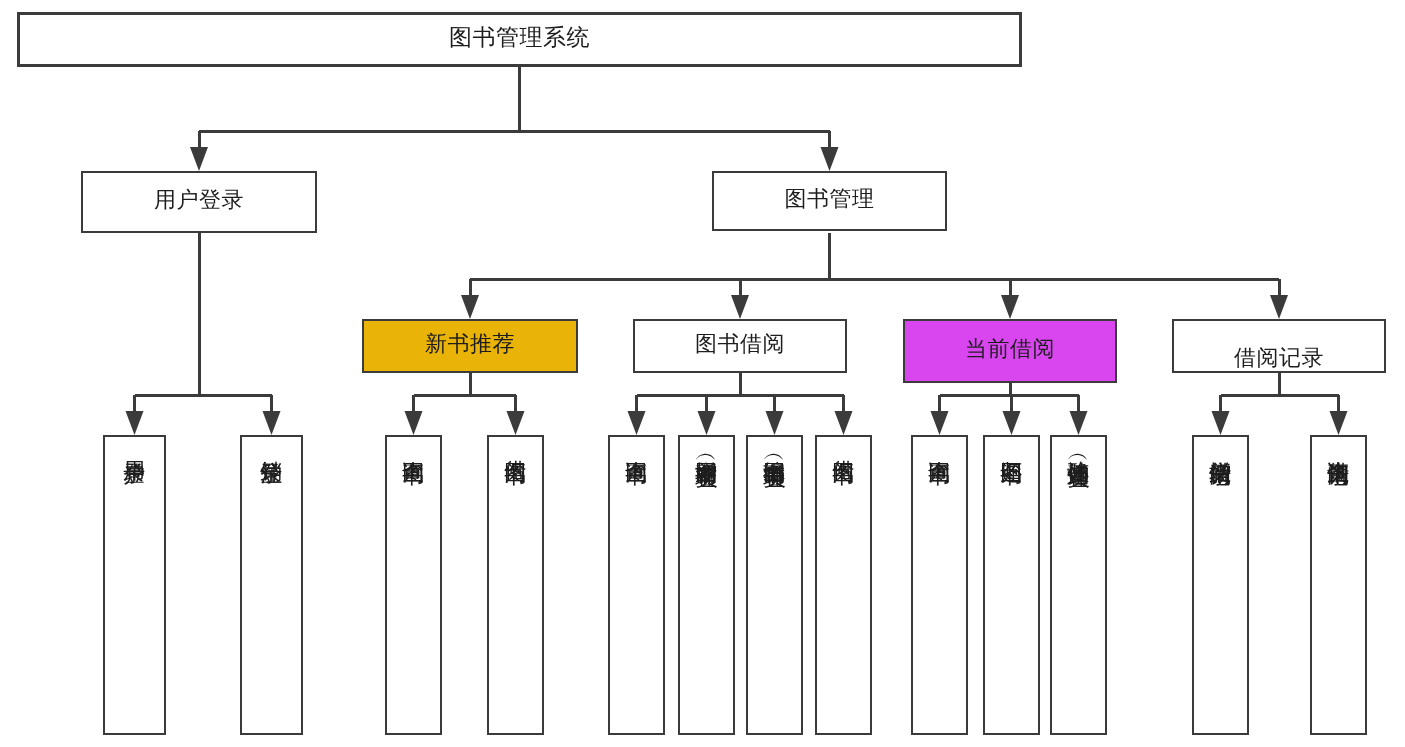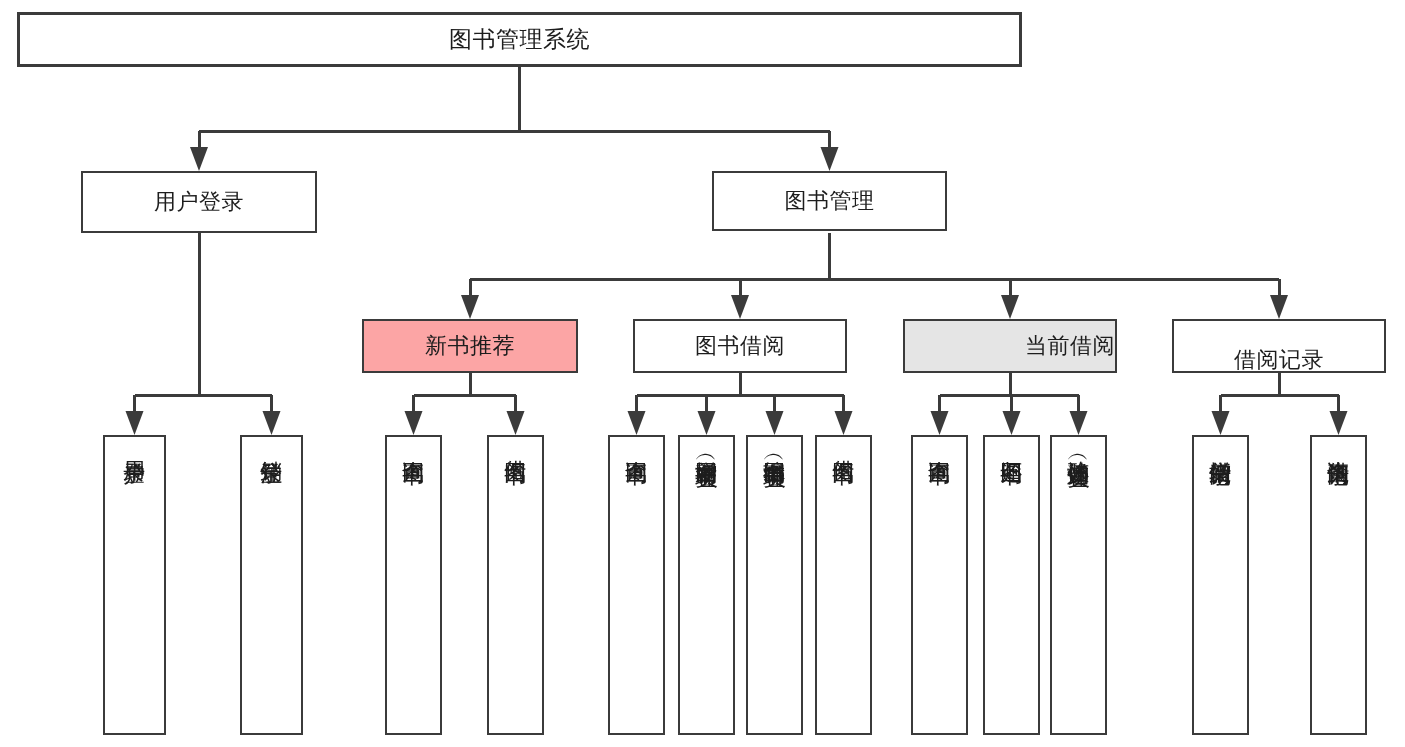--- a/index.html
+++ b/index.html
@@ -39,20 +39,21 @@
   }
   .node-box.level-0 {
     border-width: 3px;
   }
   .node-label-h {
     font-size: 22px;
     color: #1d1d1d;
     line-height: 1.2;
     white-space: nowrap;
     letter-spacing: 0.5px;
+    font-family: Liberation Mono, monospace;
   }
   .node-box.level-0 .node-label-h {
     font-size: 23px;
   }
   .node-label-v {
     font-size: 22px;
     color: #1d1d1d;
     writing-mode: vertical-rl;
     text-orientation: upright;
     line-height: 1.26;
@@ -151,21 +152,21 @@
         </div>
       </div>
       <div class="node-box level-2" style="left: 240px; top: 435px; width: 63px; height: 300px; border-color: rgb(59, 59, 59); background: rgb(255, 255, 255);">
         <div class="leaf-inner">
           <span class="node-label-v" style="color: rgb(29, 29, 29);">注销登录</span>
         </div>
       </div>
       <div class="node-box level-1" style="left: 712px; top: 171px; width: 235px; height: 60px; border-color: rgb(59, 59, 59); background: rgb(255, 255, 255);">
         <span class="node-label-h" style="color: rgb(29, 29, 29);">图书管理</span>
       </div>
-      <div class="node-box level-2" style="left: 362px; top: 319px; width: 216px; height: 54px; border-color: rgb(59, 59, 59); background: #fca5a5;">
+      <div class="node-box level-2" style="left: 362px; top: 319px; width: 216px; height: 54px; border-color: rgb(59, 59, 59); background: #eab308;">
         <span class="node-label-h" style="color: rgb(29, 29, 29);">新书推荐</span>
       </div>
       <div class="node-box level-3" style="left: 385px; top: 435px; width: 57px; height: 300px; border-color: rgb(59, 59, 59); background: rgb(255, 255, 255);">
         <div class="leaf-inner">
           <span class="node-label-v" style="color: rgb(29, 29, 29);">查询图书</span>
         </div>
       </div>
       <div class="node-box level-3" style="left: 487px; top: 435px; width: 57px; height: 300px; border-color: rgb(59, 59, 59); background: rgb(255, 255, 255);">
         <div class="leaf-inner">
           <span class="node-label-v" style="color: rgb(29, 29, 29);">借阅图书</span>
@@ -187,21 +188,21 @@
       <div class="node-box level-3" style="left: 746px; top: 435px; width: 57px; height: 300px; border-color: rgb(59, 59, 59); background: rgb(255, 255, 255);">
         <div class="leaf-inner">
           <span class="node-label-v" style="color: rgb(29, 29, 29);">编辑图书（管理员）</span>
         </div>
       </div>
       <div class="node-box level-3" style="left: 815px; top: 435px; width: 57px; height: 300px; border-color: rgb(59, 59, 59); background: rgb(255, 255, 255);">
         <div class="leaf-inner">
           <span class="node-label-v" style="color: rgb(29, 29, 29);">借阅图书</span>
         </div>
       </div>
-      <div class="node-box level-2" style="left: 903px; top: 319px; width: 214px; height: 54px; border-color: rgb(59, 59, 59); background: #e5e5e5; justify-content: flex-end;">
+      <div class="node-box level-2" style="left: 903px; top: 319px; width: 214px; height: 64px; border-color: rgb(59, 59, 59); background: #d946ef;">
         <span class="node-label-h" style="color: rgb(29, 29, 29);">当前借阅</span>
       </div>
       <div class="node-box level-3" style="left: 911px; top: 435px; width: 57px; height: 300px; border-color: rgb(59, 59, 59); background: rgb(255, 255, 255);">
         <div class="leaf-inner">
           <span class="node-label-v" style="color: rgb(29, 29, 29);">查询图书</span>
         </div>
       </div>
       <div class="node-box level-3" style="left: 983px; top: 435px; width: 57px; height: 300px; border-color: rgb(59, 59, 59); background: rgb(255, 255, 255);">
         <div class="leaf-inner">
           <span class="node-label-v" style="color: rgb(29, 29, 29);">归还图书</span>

